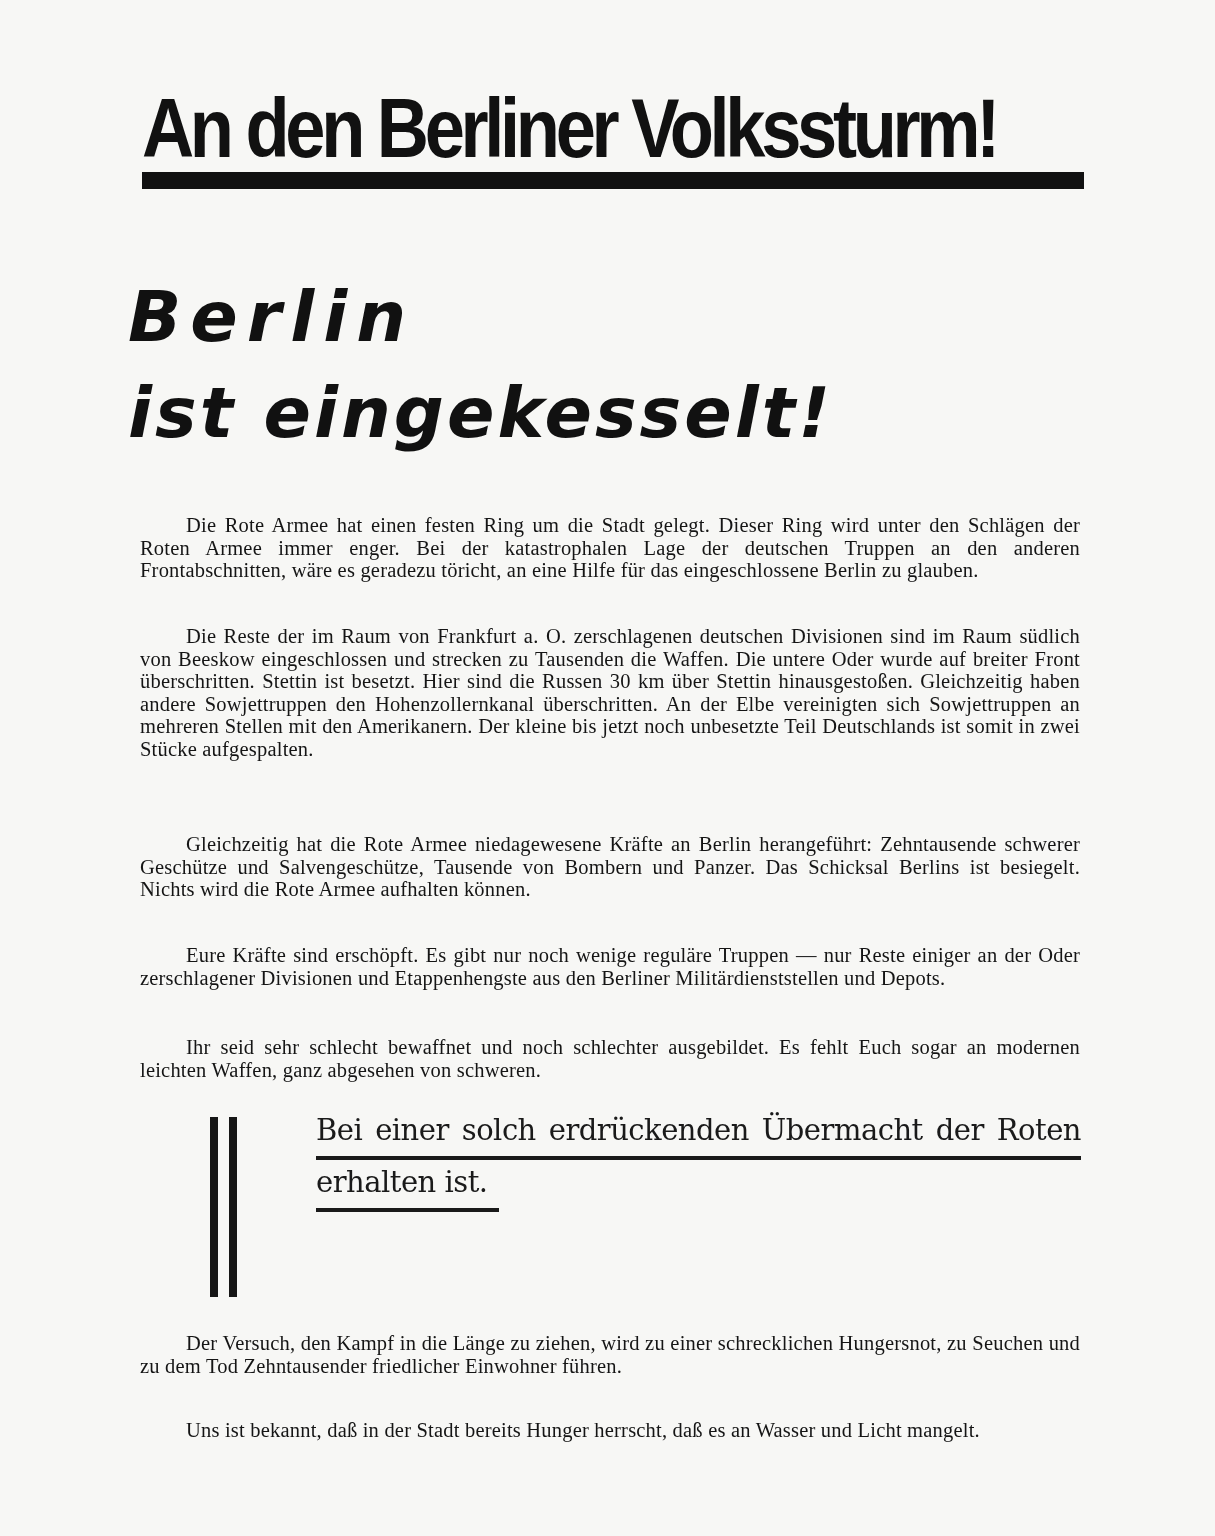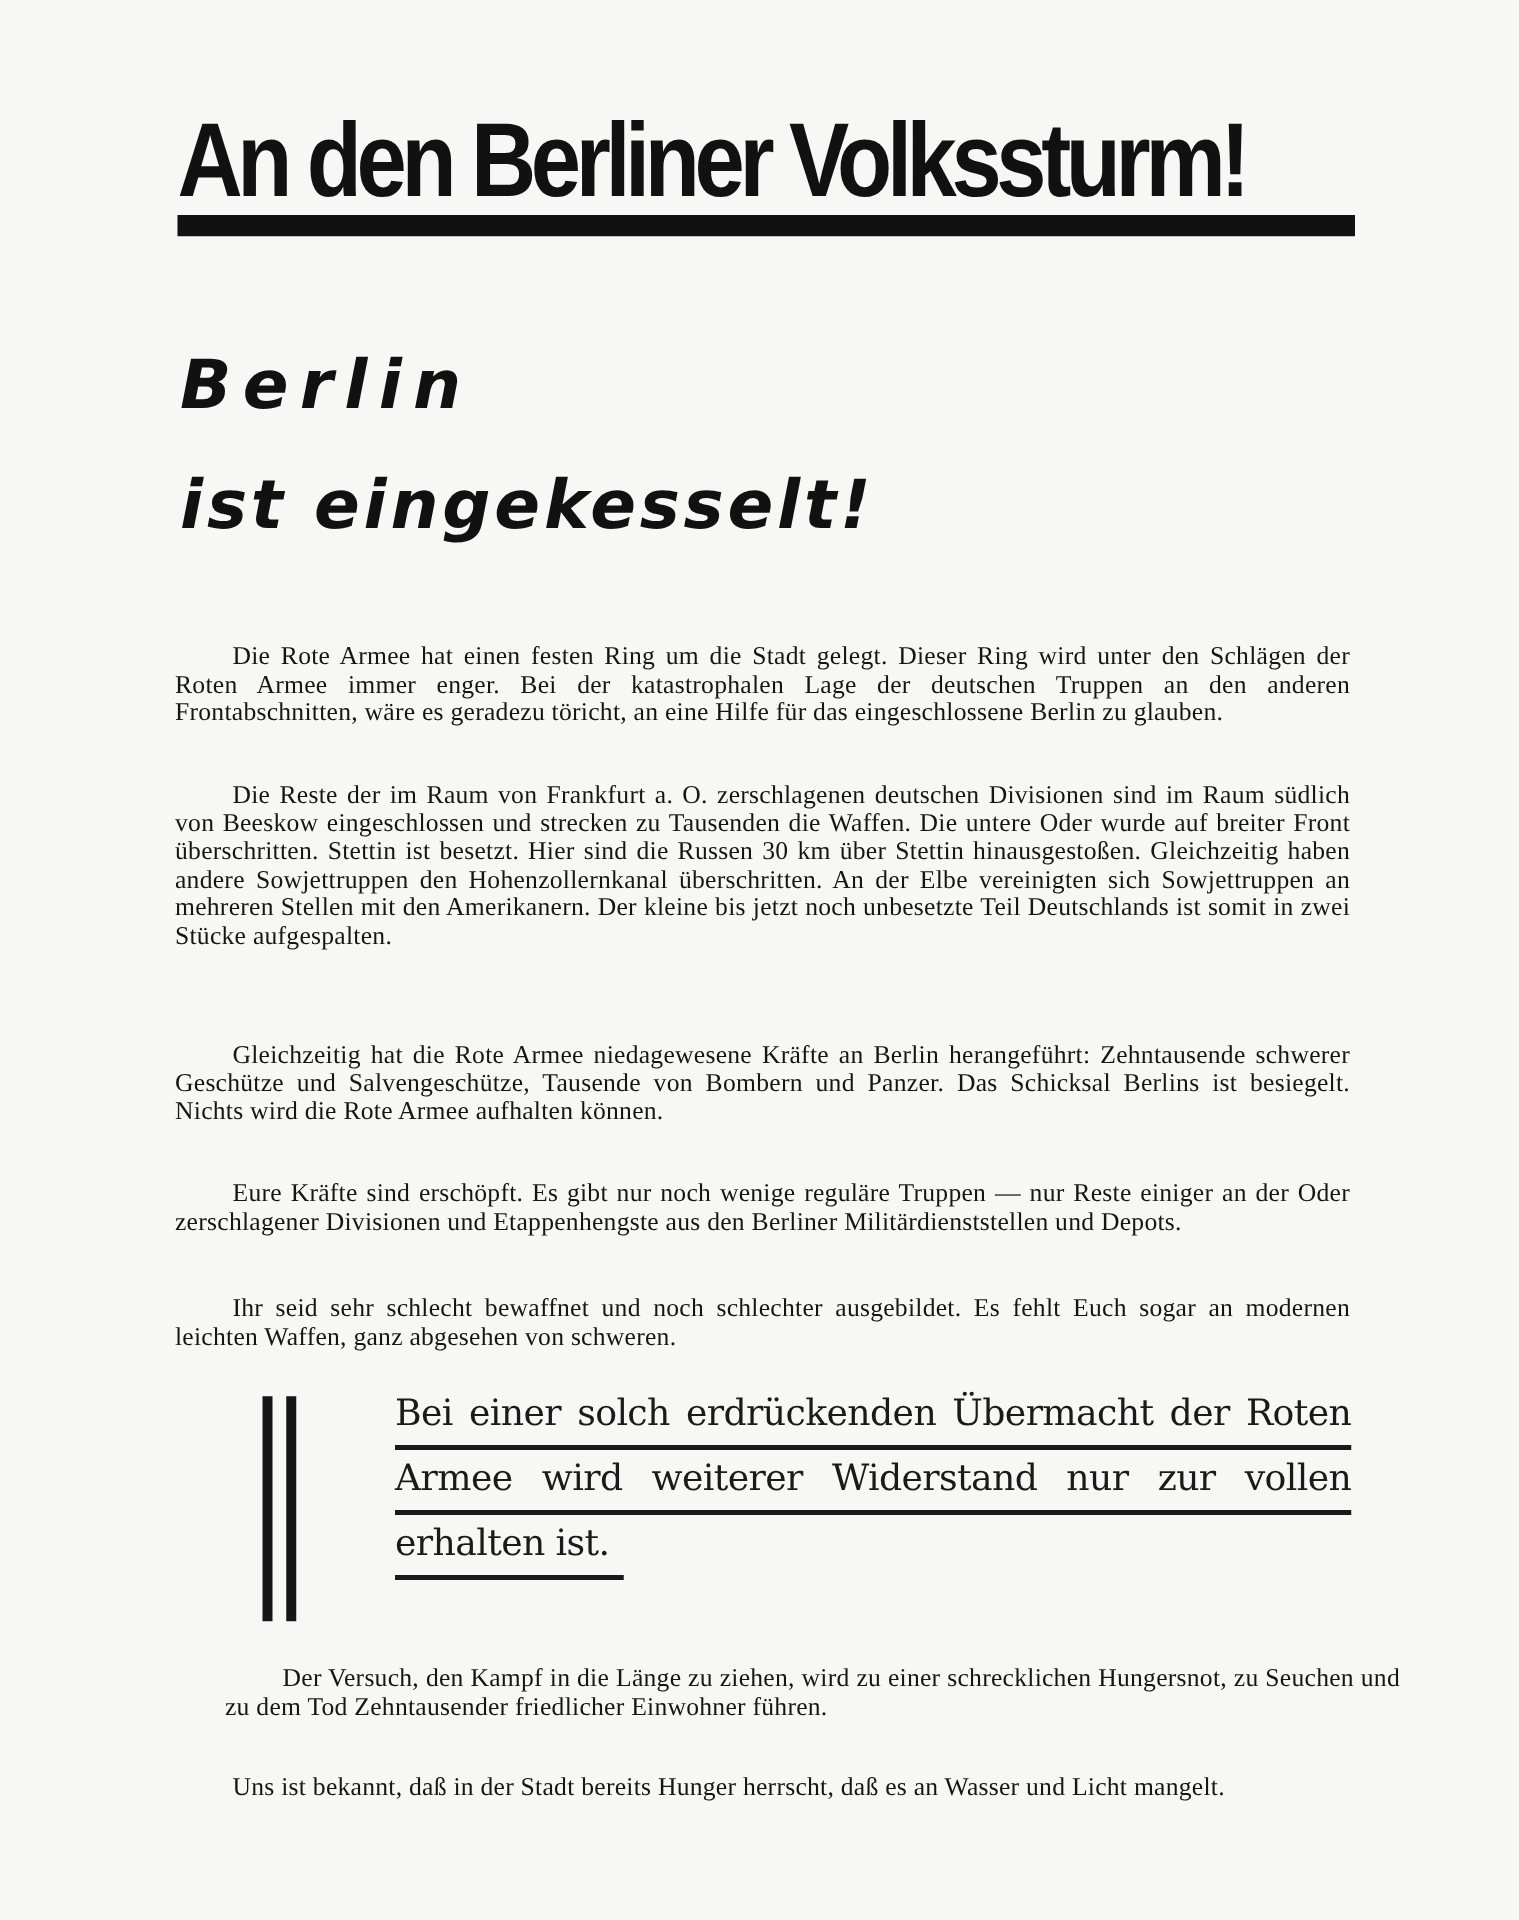--- a/index.html
+++ b/index.html
@@ -16,37 +16,37 @@
       font-family: "Liberation Sans", "DejaVu Sans", sans-serif;
       font-weight: bold; font-size: 84px; line-height: 100px;
       letter-spacing: -5px; transform: scaleX(0.86); transform-origin: left top;
       white-space: nowrap; color: #111;
     }
     .title-rule {
       position: absolute; left: 142px; top: 172px; width: 942px; height: 17px;
       background: #111;
     }
     .headline {
-      position: absolute; left: 144px; font-family: "DejaVu Sans", "Liberation Sans", sans-serif;
-      font-weight: bold; font-style: italic; font-size: 54px; color: #111; white-space: nowrap;
+      position: absolute; left: 128px; font-family: "DejaVu Sans", "Liberation Sans", sans-serif;
+      font-weight: bold; font-style: italic; font-size: 70px; color: #111; white-space: nowrap;
     }
     .headline.l1 { top: 276px; letter-spacing: 9px; }
     .headline.l2 { top: 372px; letter-spacing: 3px; }
     .body-text {
       position: absolute; left: 140px; width: 940px;
       font-size: 20.5px; line-height: 22.5px; text-align: justify;
       letter-spacing: 0.2px;
     }
     .body-text p { margin: 0; text-indent: 46px; }
     #p1 { top: 514px; }
     #p2 { top: 625px; }
     #p3 { top: 833px; }
     #p4 { top: 944px; }
     #p5 { top: 1036px; }
-    #p6 { top: 1332px; margin-left: 40px; }
+    #p6 { top: 1332px; }
     #p7 { top: 1419px; }
     .callout-bars { position: absolute; left: 210px; top: 1117px; }
     .callout-bars span {
       position: absolute; top: 0; width: 8px; height: 180px; background: #161616;
     }
     .callout-bars .b1 { left: 0; }
     .callout-bars .b2 { left: 19px; }
     .callout {
       position: absolute; left: 284px; top: 1108px; width: 797px;
       font-family: "DejaVu Serif", serif; font-size: 29px; color: #1a1a1a;
@@ -83,21 +83,20 @@
 <div class="body-text" id="p5">
     <p>Ihr seid sehr schlecht bewaffnet und noch schlechter ausgebildet. Es fehlt Euch sogar an modernen leichten Waffen, ganz abgesehen von schweren.</p>
   </div>
 
 <div class="callout-bars">
   <span class="b1"></span>
   <span class="b2"></span>
 </div>
 <div class="callout">
   <div class="line">Bei einer solch erdrückenden Übermacht der Roten</div>
-  <div class="line">Armee wird weiterer Widerstand nur zur vollen</div>
   <div class="line last">erhalten ist.</div>
 </div>
 
 <div class="body-text" id="p6">
     <p>Der Versuch, den Kampf in die Länge zu ziehen, wird zu einer schrecklichen Hungersnot, zu Seuchen und zu dem Tod Zehntausender friedlicher Einwohner führen.</p>
   </div>
 <div class="body-text" id="p7">
     <p>Uns ist bekannt, daß in der Stadt bereits Hunger herrscht, daß es an Wasser und Licht mangelt.</p>
   </div>
 

